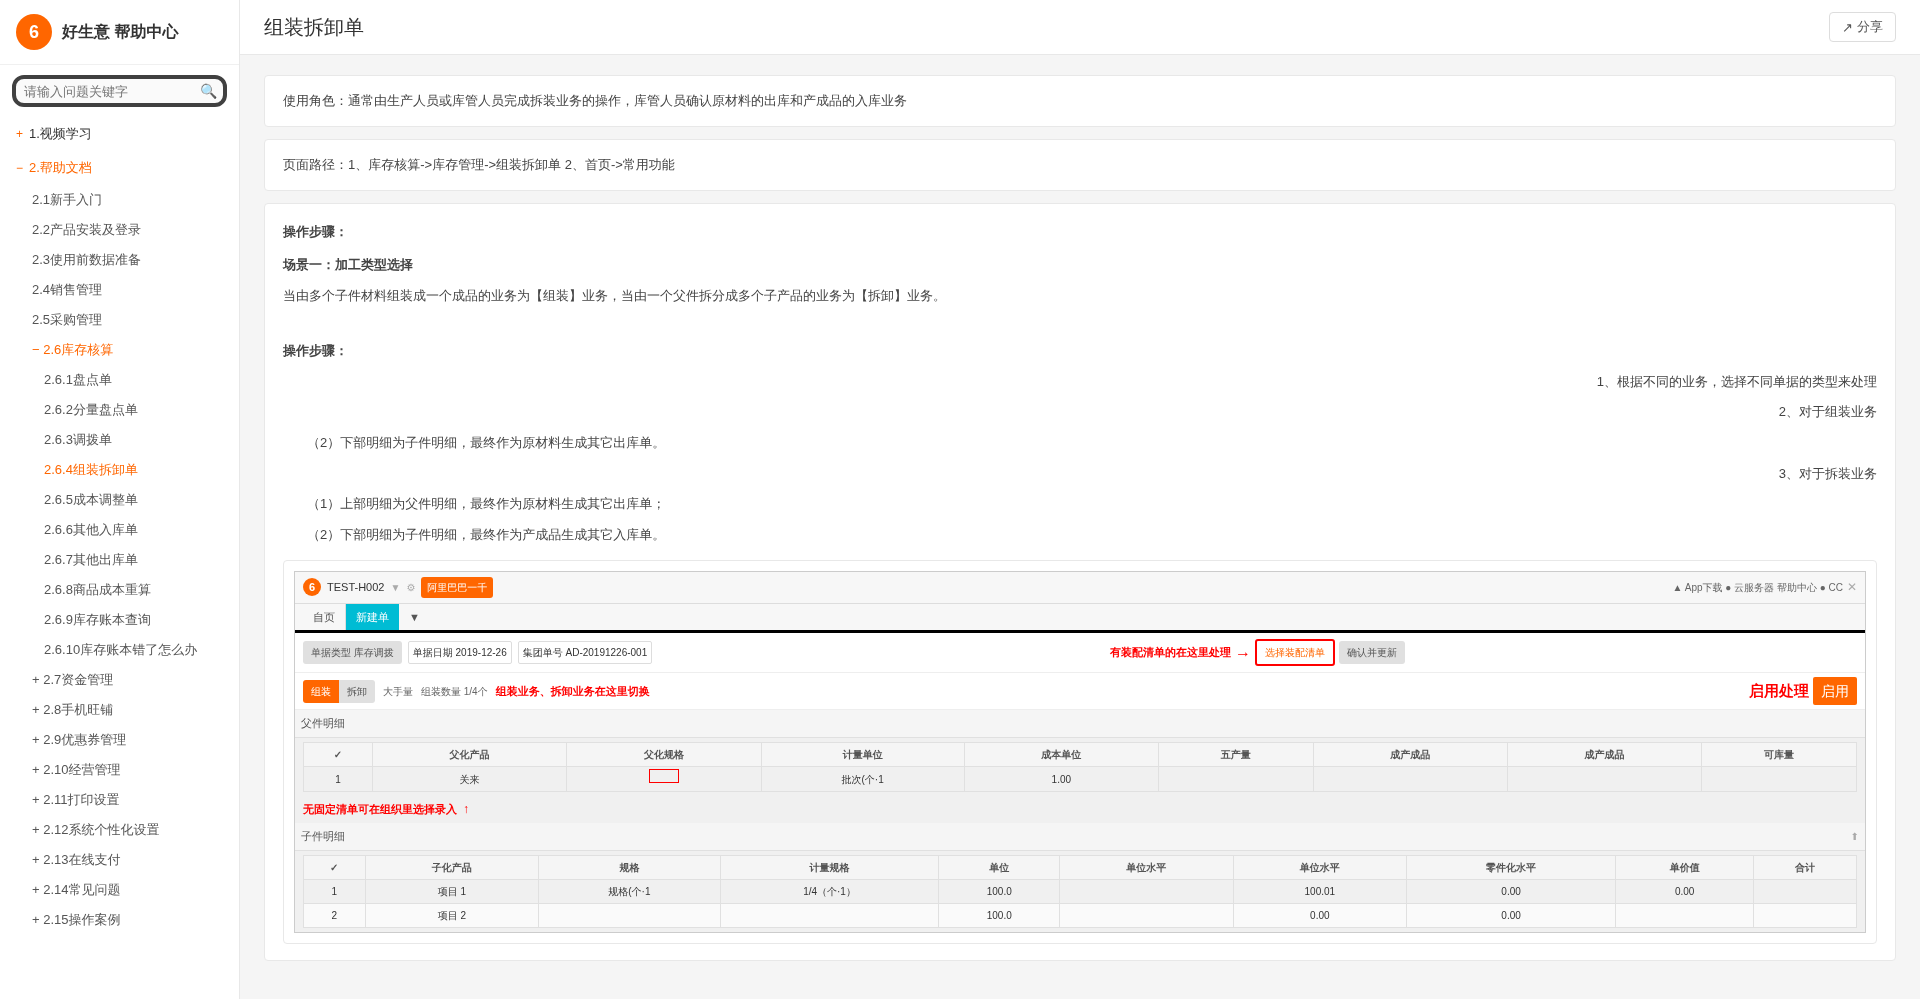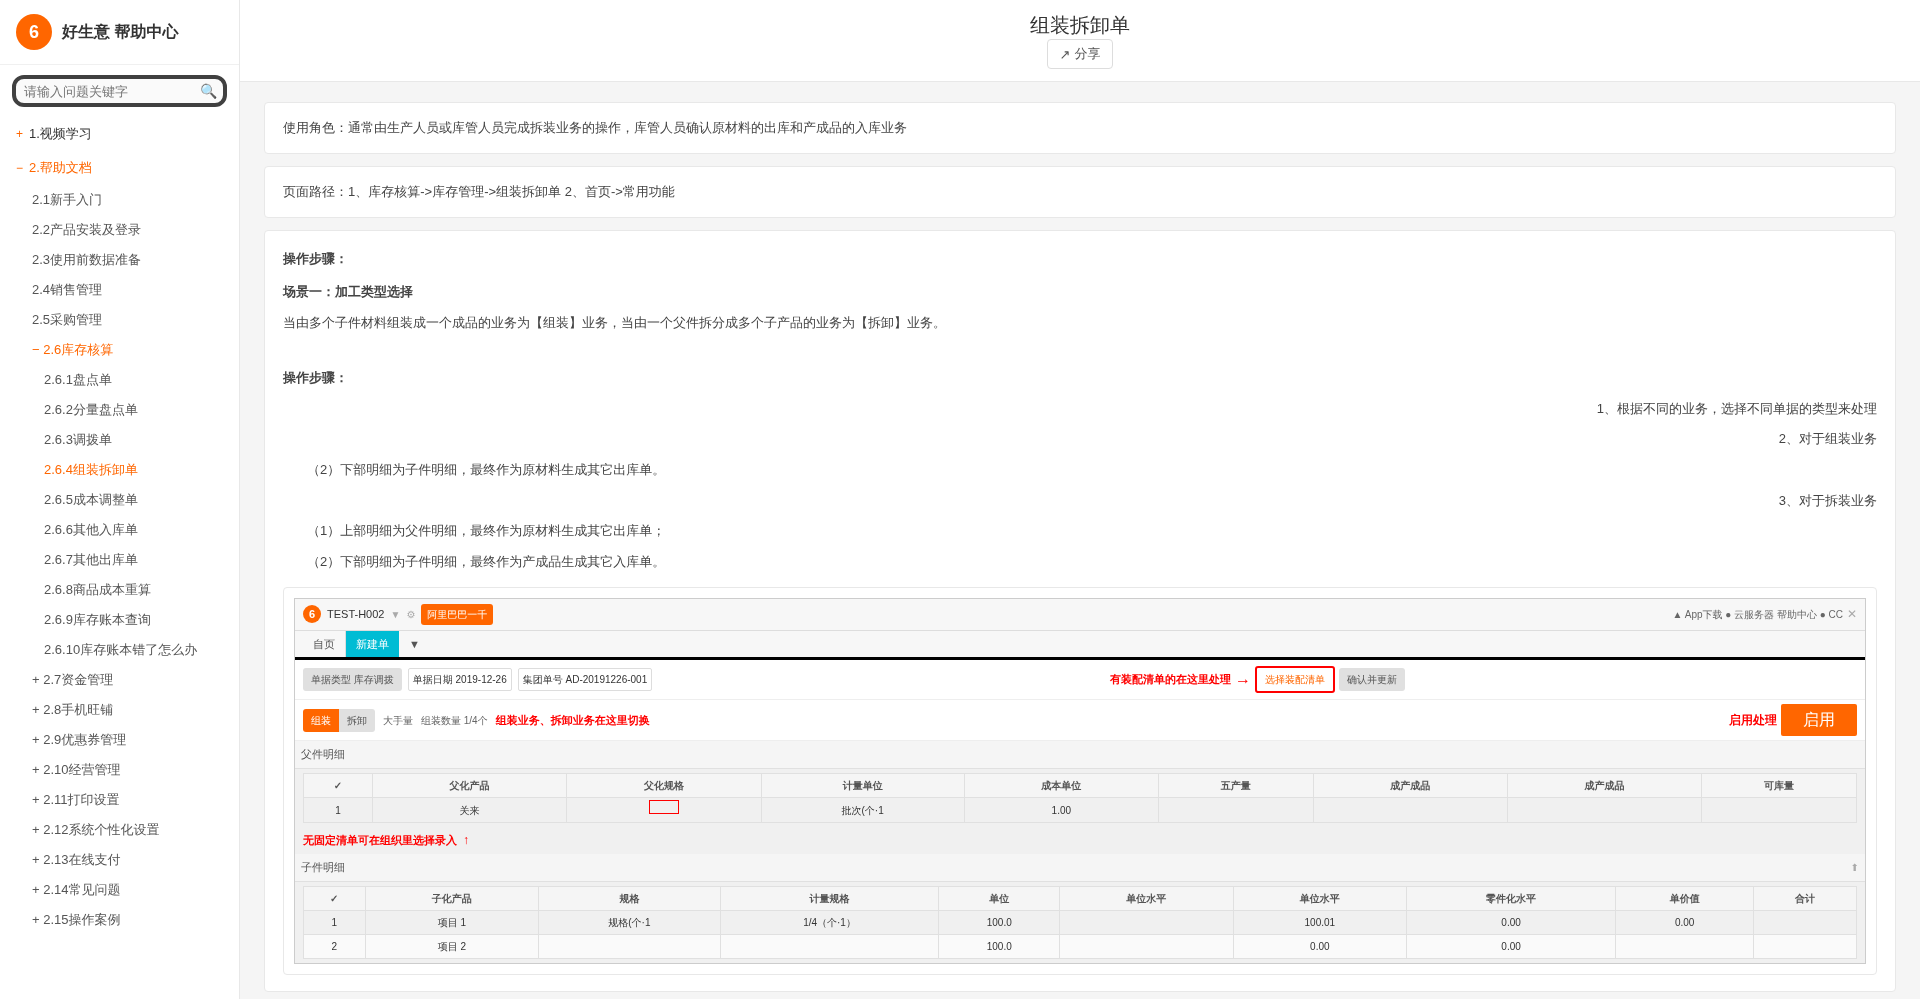--- a/index.html
+++ b/index.html
@@ -76,21 +76,20 @@
       overflow: hidden;
     }
 
     .main-header {
       display: flex;
       align-items: center;
       justify-content: space-between;
       padding: 12px 24px;
       background: #fff;
       border-bottom: 1px solid #e8e8e8;
-      flex-direction: column;
     }
     .main-title { font-size: 20px; font-weight: 500; color: #333; }
     .share-btn {
       display: flex; align-items: center; gap: 4px;
       border: 1px solid #ddd; border-radius: 4px;
       padding: 5px 12px; cursor: pointer; font-size: 13px; color: #555;
       background: #fff;
     }
 
     .content-area {
@@ -394,22 +393,22 @@
             <div style="display:flex;gap:0;">
               <div class="fake-btn" style="background:#f60;color:#fff;border-radius:3px 0 0 3px;font-size:10px;padding:2px 8px;">组装</div>
               <div class="fake-btn-gray" style="border-radius:0 3px 3px 0;font-size:10px;padding:2px 8px;">拆卸</div>
             </div>
             <div style="font-size:10px;color:#666;">大手量</div>
             <div style="font-size:10px;color:#666;">组装数量 1/4个</div>
             <div style="flex:1;display:flex;align-items:center;gap:4px;">
               <span class="annotation-red">组装业务、拆卸业务在这里切换</span>
             </div>
             <div style="display:flex;align-items:center;gap:4px;">
-              <div style="font-size:12px;color:#f00;font-weight:bold;font-family:Liberation Serif, serif;">启用处理</div>
-              <div style="background:#f60;color:#fff;border-radius:2px;padding:1px 22px;font-size:16px;cursor:pointer;">启用</div>
+              <div style="font-size:15px;color:#f00;font-weight:bold;font-family:Liberation Serif, serif;">启用处理</div>
+              <div style="background:#f60;color:#fff;border-radius:2px;padding:1px 8px;font-size:14px;cursor:pointer;">启用</div>
             </div>
           </div>
 
           <div class="fake-section-header">
             <span>父件明细</span>
           </div>
 
           <div style="padding:4px 8px;">
             <table class="fake-table">
               <thead>

